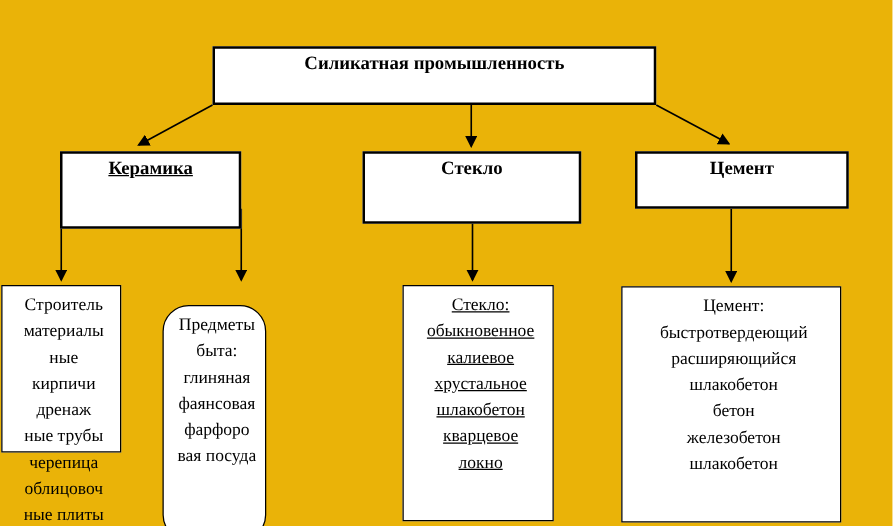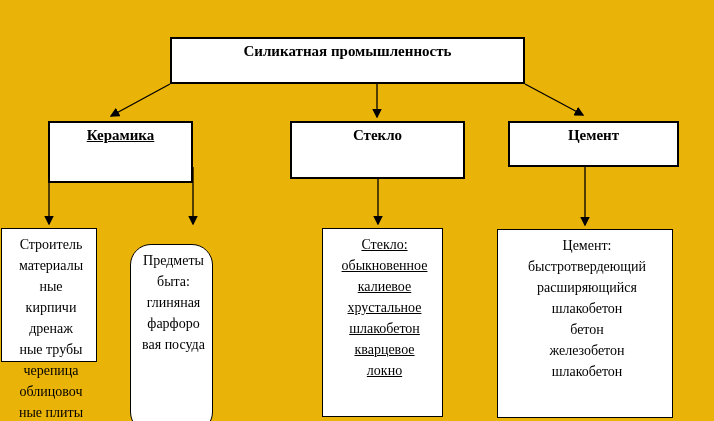--- a/index.html
+++ b/index.html
@@ -87,20 +87,21 @@
       <div>ные трубы</div>
       <div>черепица</div>
       <div>облицовоч</div>
       <div>ные плиты</div>
     </div>
 
   <div class="box leafbox" style="left:130px; top:244px; width:83px; height:189px;border-radius:21px;">
       <div>Предметы</div>
       <div>быта:</div>
       <div>глиняная</div>
+      <div>фаянсовая</div>
       <div>фарфоро</div>
       <div>вая посуда</div>
     </div>
 
   <div class="box leafbox" style="left:322px; top:228px; width:121px; height:189px;text-decoration:underline;">
       <div>Стекло:</div>
       <div>обыкновенное</div>
       <div>калиевое</div>
       <div>хрустальное</div>
       <div>шлакобетон</div>

